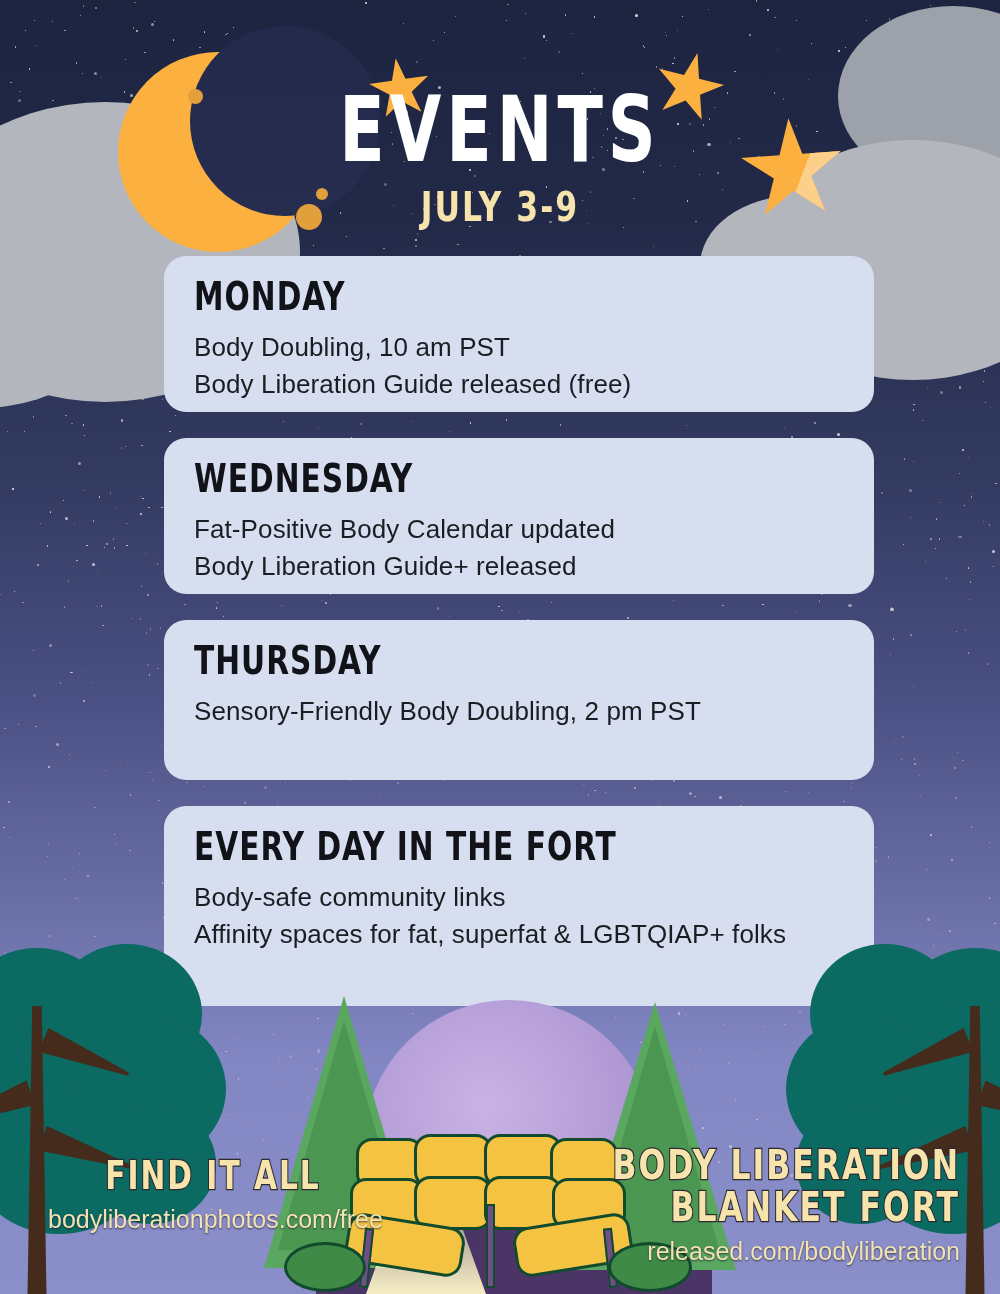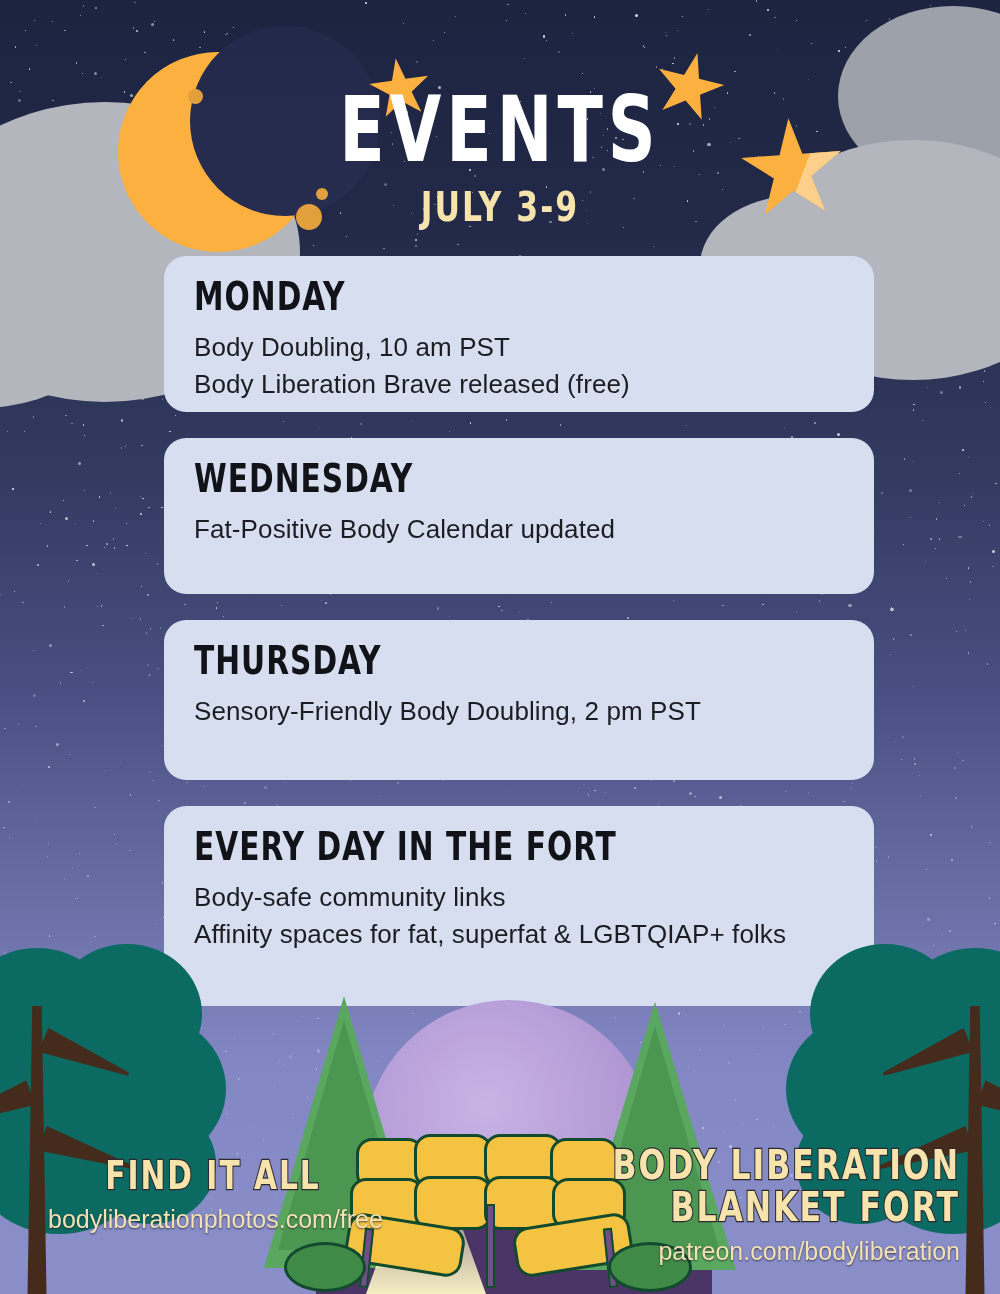--- a/index.html
+++ b/index.html
@@ -1532,26 +1532,27 @@
   <div class="header">
     <div class="title">EVENTS</div>
     <div class="subtitle">JULY 3-9</div>
   </div>
 
   <div class="cards">
 
     <div class="card c-mon">
       <div class="card-day">MONDAY</div>
       <div class="card-line">Body Doubling, 10 am PST</div>
-      <div class="card-line">Body Liberation Brave released (free)</div>
+      <div class="card-line">Body Liberation Guide released (free)</div>
     </div>
 
     <div class="card c-wed">
       <div class="card-day">WEDNESDAY</div>
       <div class="card-line">Fat-Positive Body Calendar updated</div>
+      <div class="card-line">Body Liberation Guide+ released</div>
     </div>
 
     <div class="card c-thu">
       <div class="card-day">THURSDAY</div>
       <div class="card-line">Sensory-Friendly Body Doubling, 2 pm PST</div>
     </div>
 
     <div class="card c-fort">
       <div class="card-day">EVERY DAY IN THE FORT</div>
       <div class="card-line">Body-safe community links</div>
@@ -1636,16 +1637,16 @@
   </div>
 
   <div class="foot fl">
     <div class="foot-head">FIND IT ALL</div>
     <div class="foot-url">bodyliberationphotos.com/free</div>
   </div>
 
   <div class="foot fr">
     <div class="foot-head">BODY LIBERATION</div>
     <div class="foot-head">BLANKET FORT</div>
-    <div class="foot-url">patreon.com/bodyliberation</div>
+    <div class="foot-url">released.com/bodyliberation</div>
   </div>
 
 </div>
 
 </body></html>

